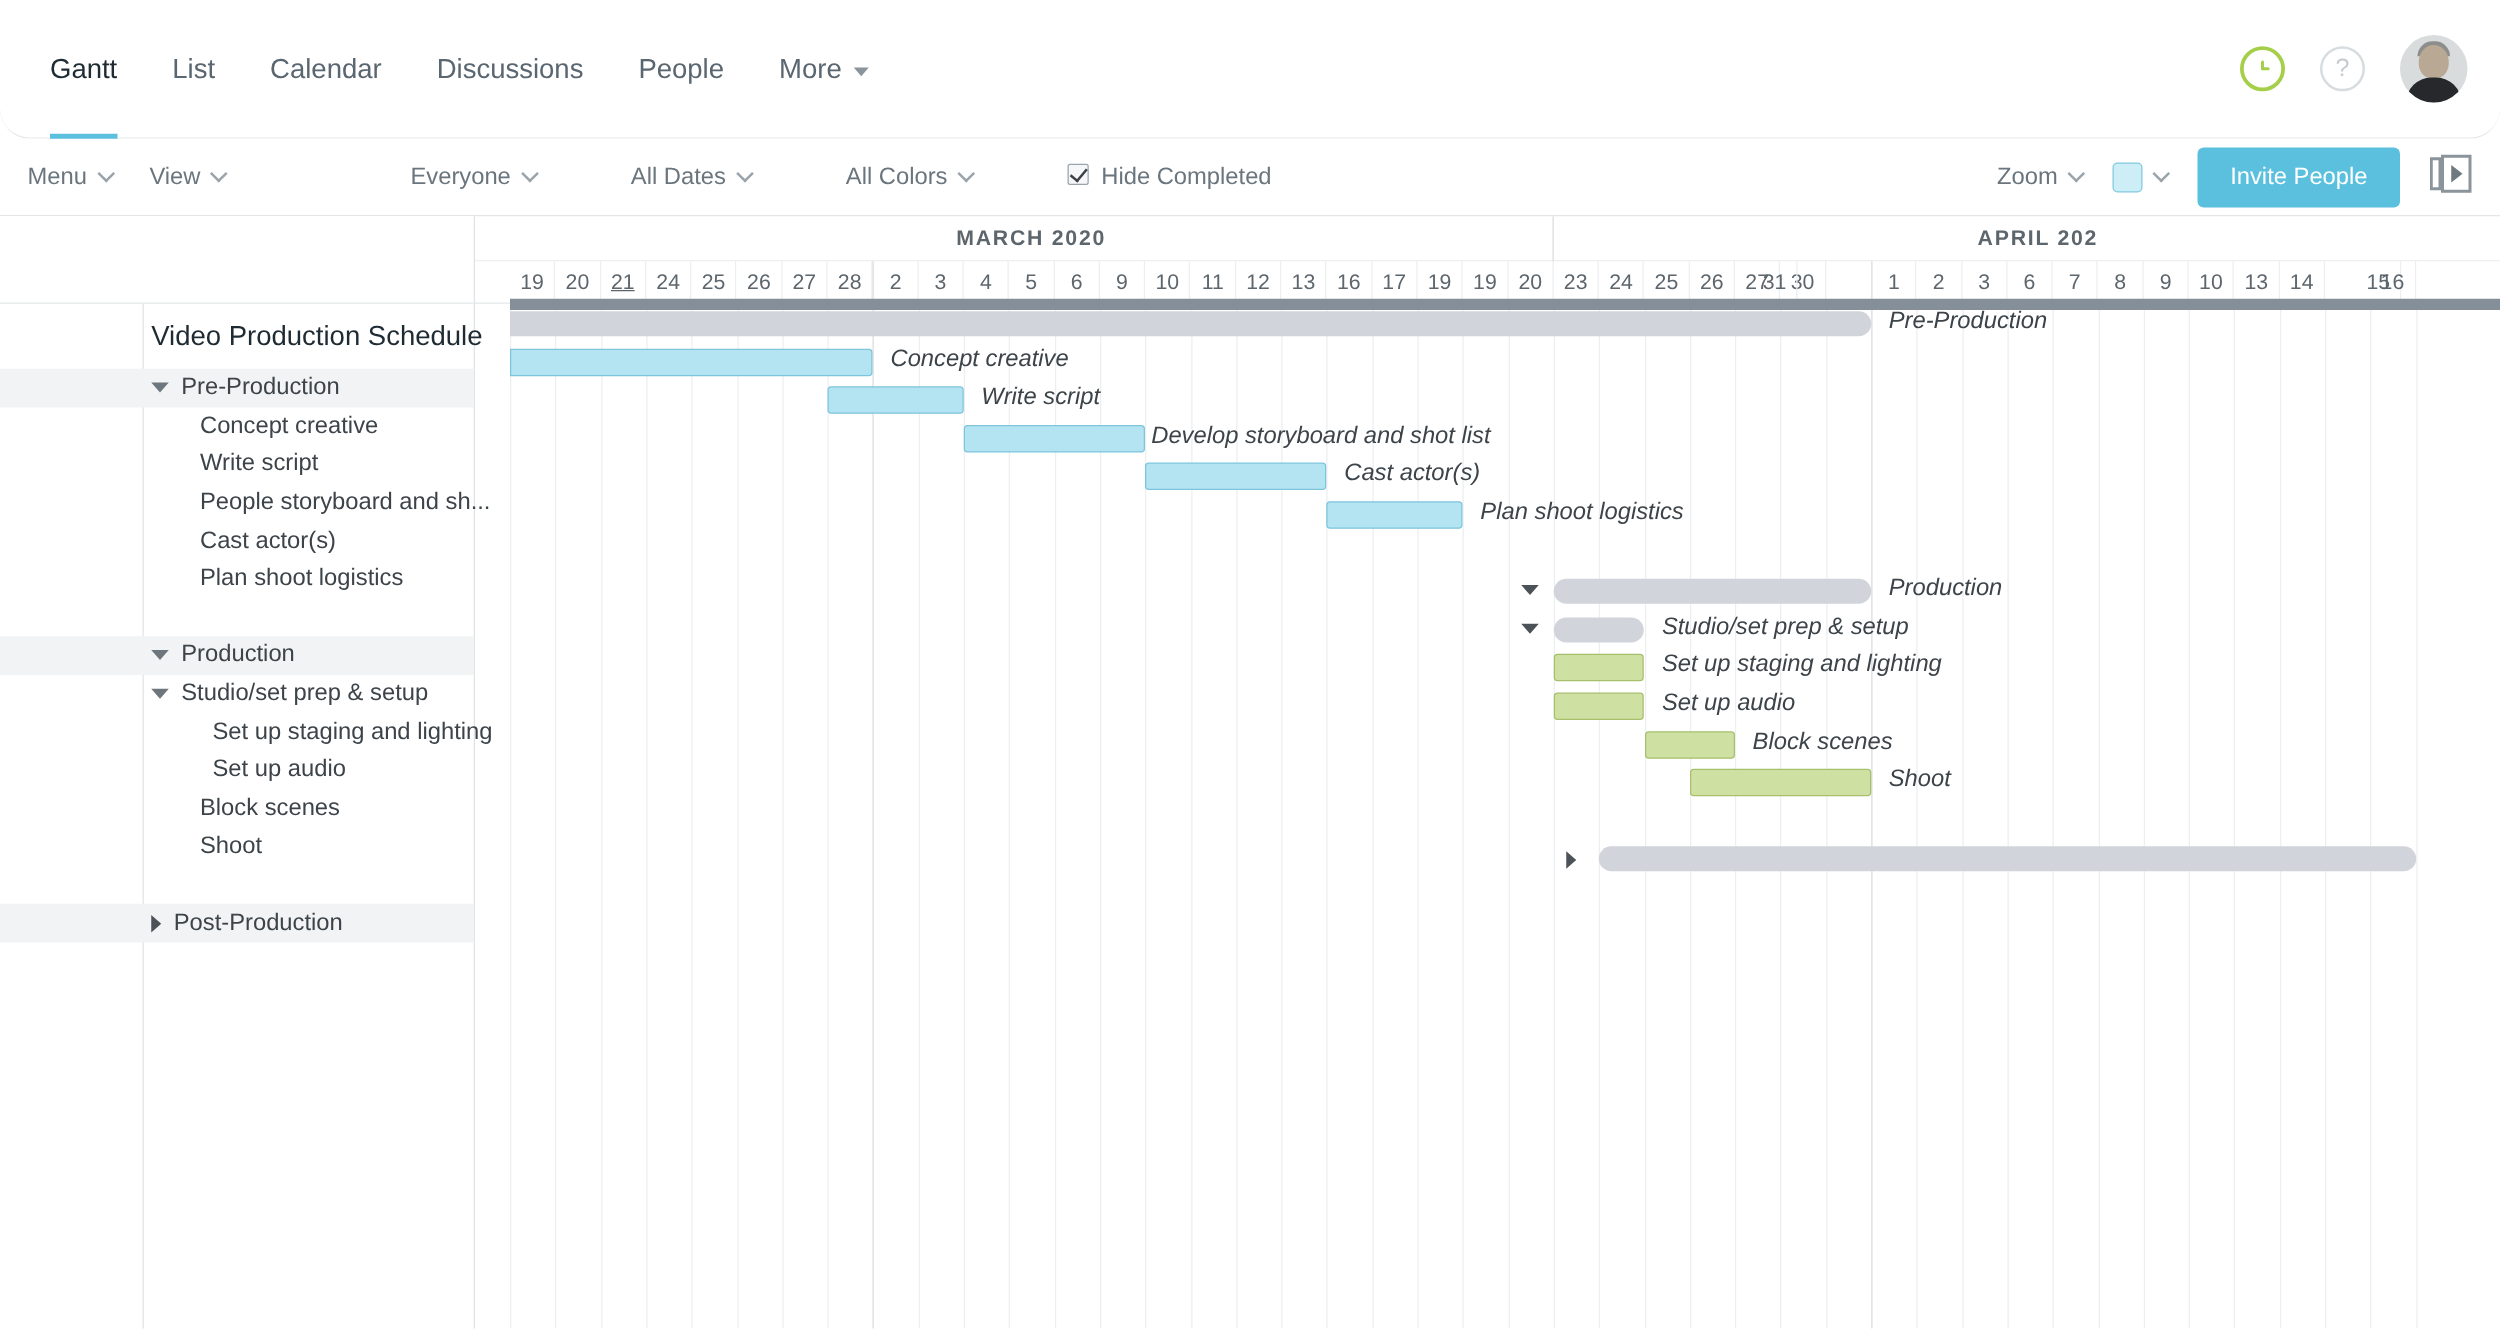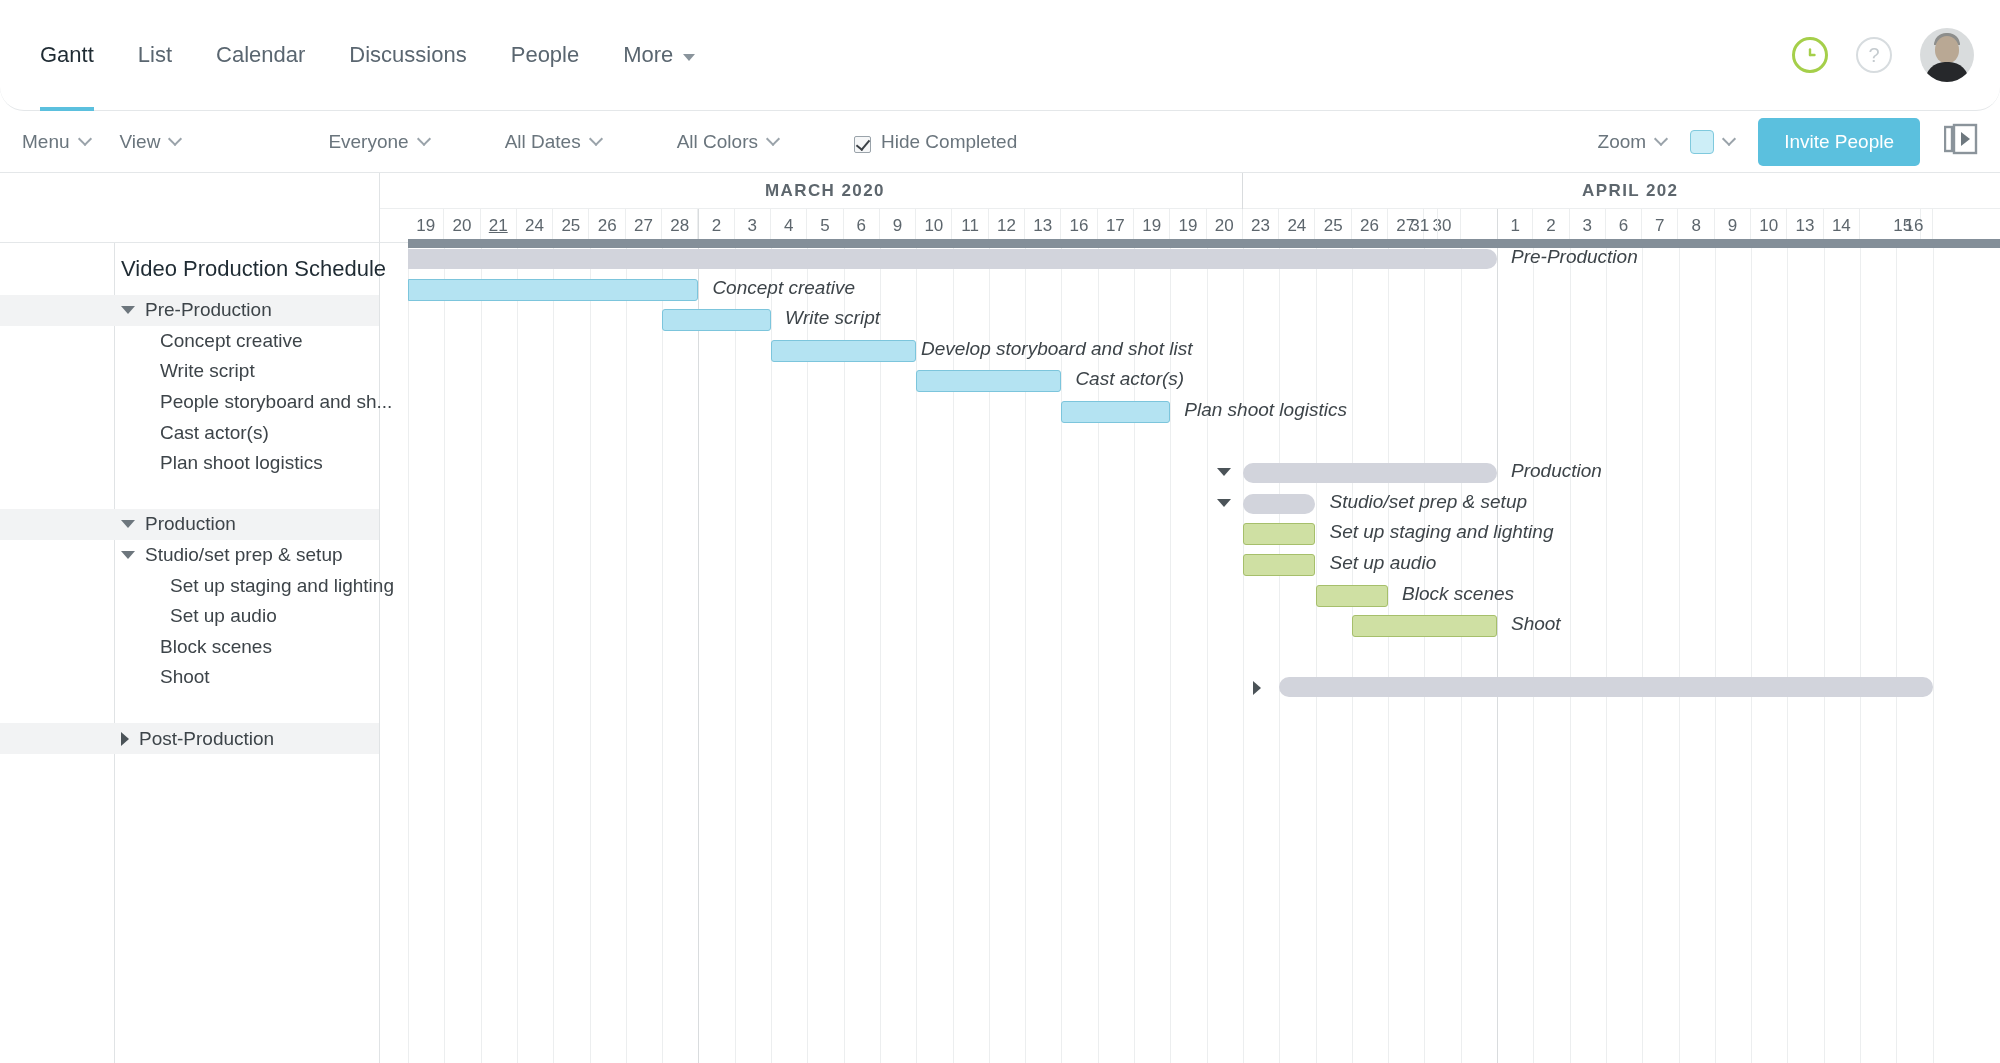--- a/index.html
+++ b/index.html
@@ -109,21 +109,21 @@
     width: 10px; height: 10px;
     border-right: 2px solid #9aa3aa;
     border-bottom: 2px solid #9aa3aa;
     transform: rotate(45deg);
     position: relative; top: -3px;
   }
   .tb-left { display: flex; align-items: center; gap: 30px; padding-left: 22px; }
   .tb-center { display: flex; align-items: center; gap: 76px; margin-left: 148px; }
   .tb-right { margin-left: auto; display: flex; align-items: center; gap: 24px; padding-right: 22px; }
 
-  .chk-wrap { display: flex; align-items: flex-end; gap: 10px; cursor: pointer; }
+  .chk-wrap { display: flex; align-items: flex-start; gap: 10px; cursor: pointer; }
   .chk {
     width: 17px; height: 17px;
     border: 1px solid #9aa3aa; border-radius: 2px;
     background: #f6f7f8;
     position: relative;
   }
   .chk::after {
     content: "";
     position: absolute; left: 4px; top: 0px;
     width: 6px; height: 11px;

